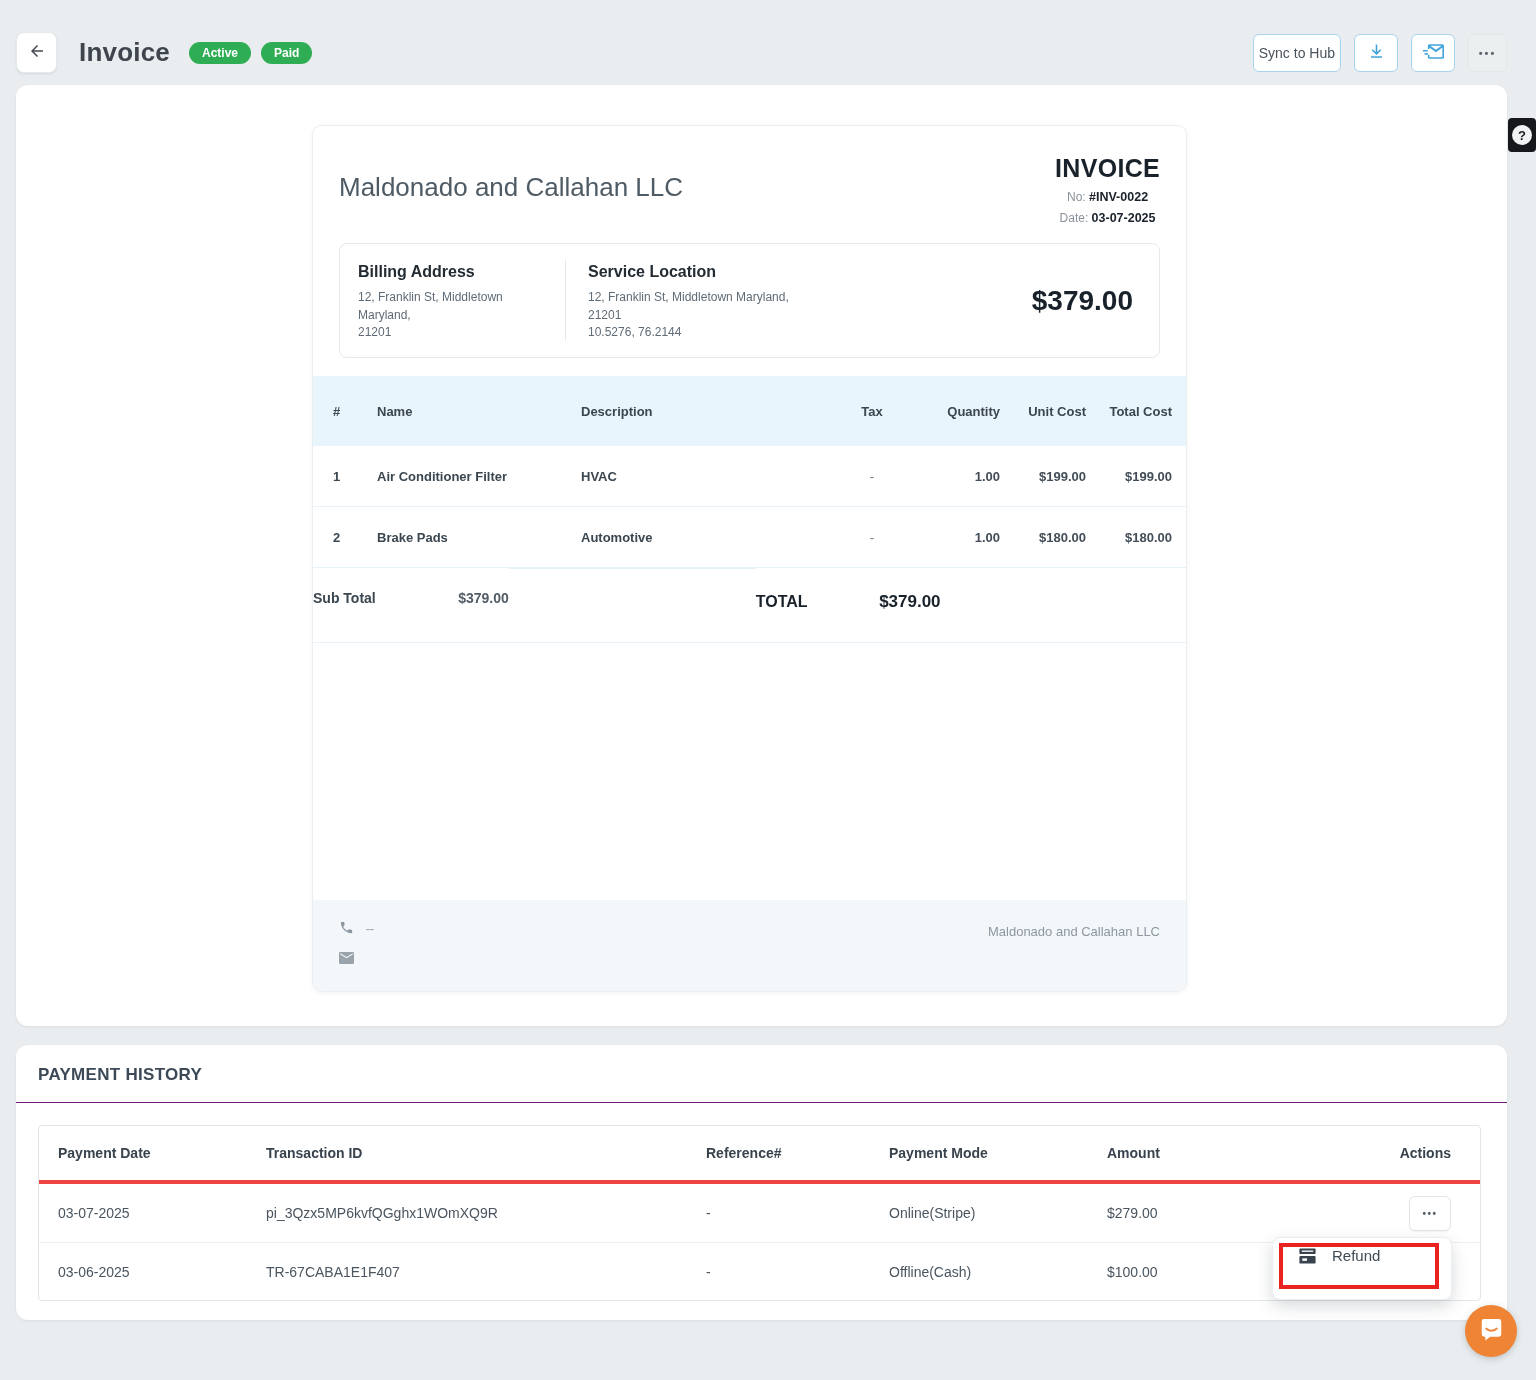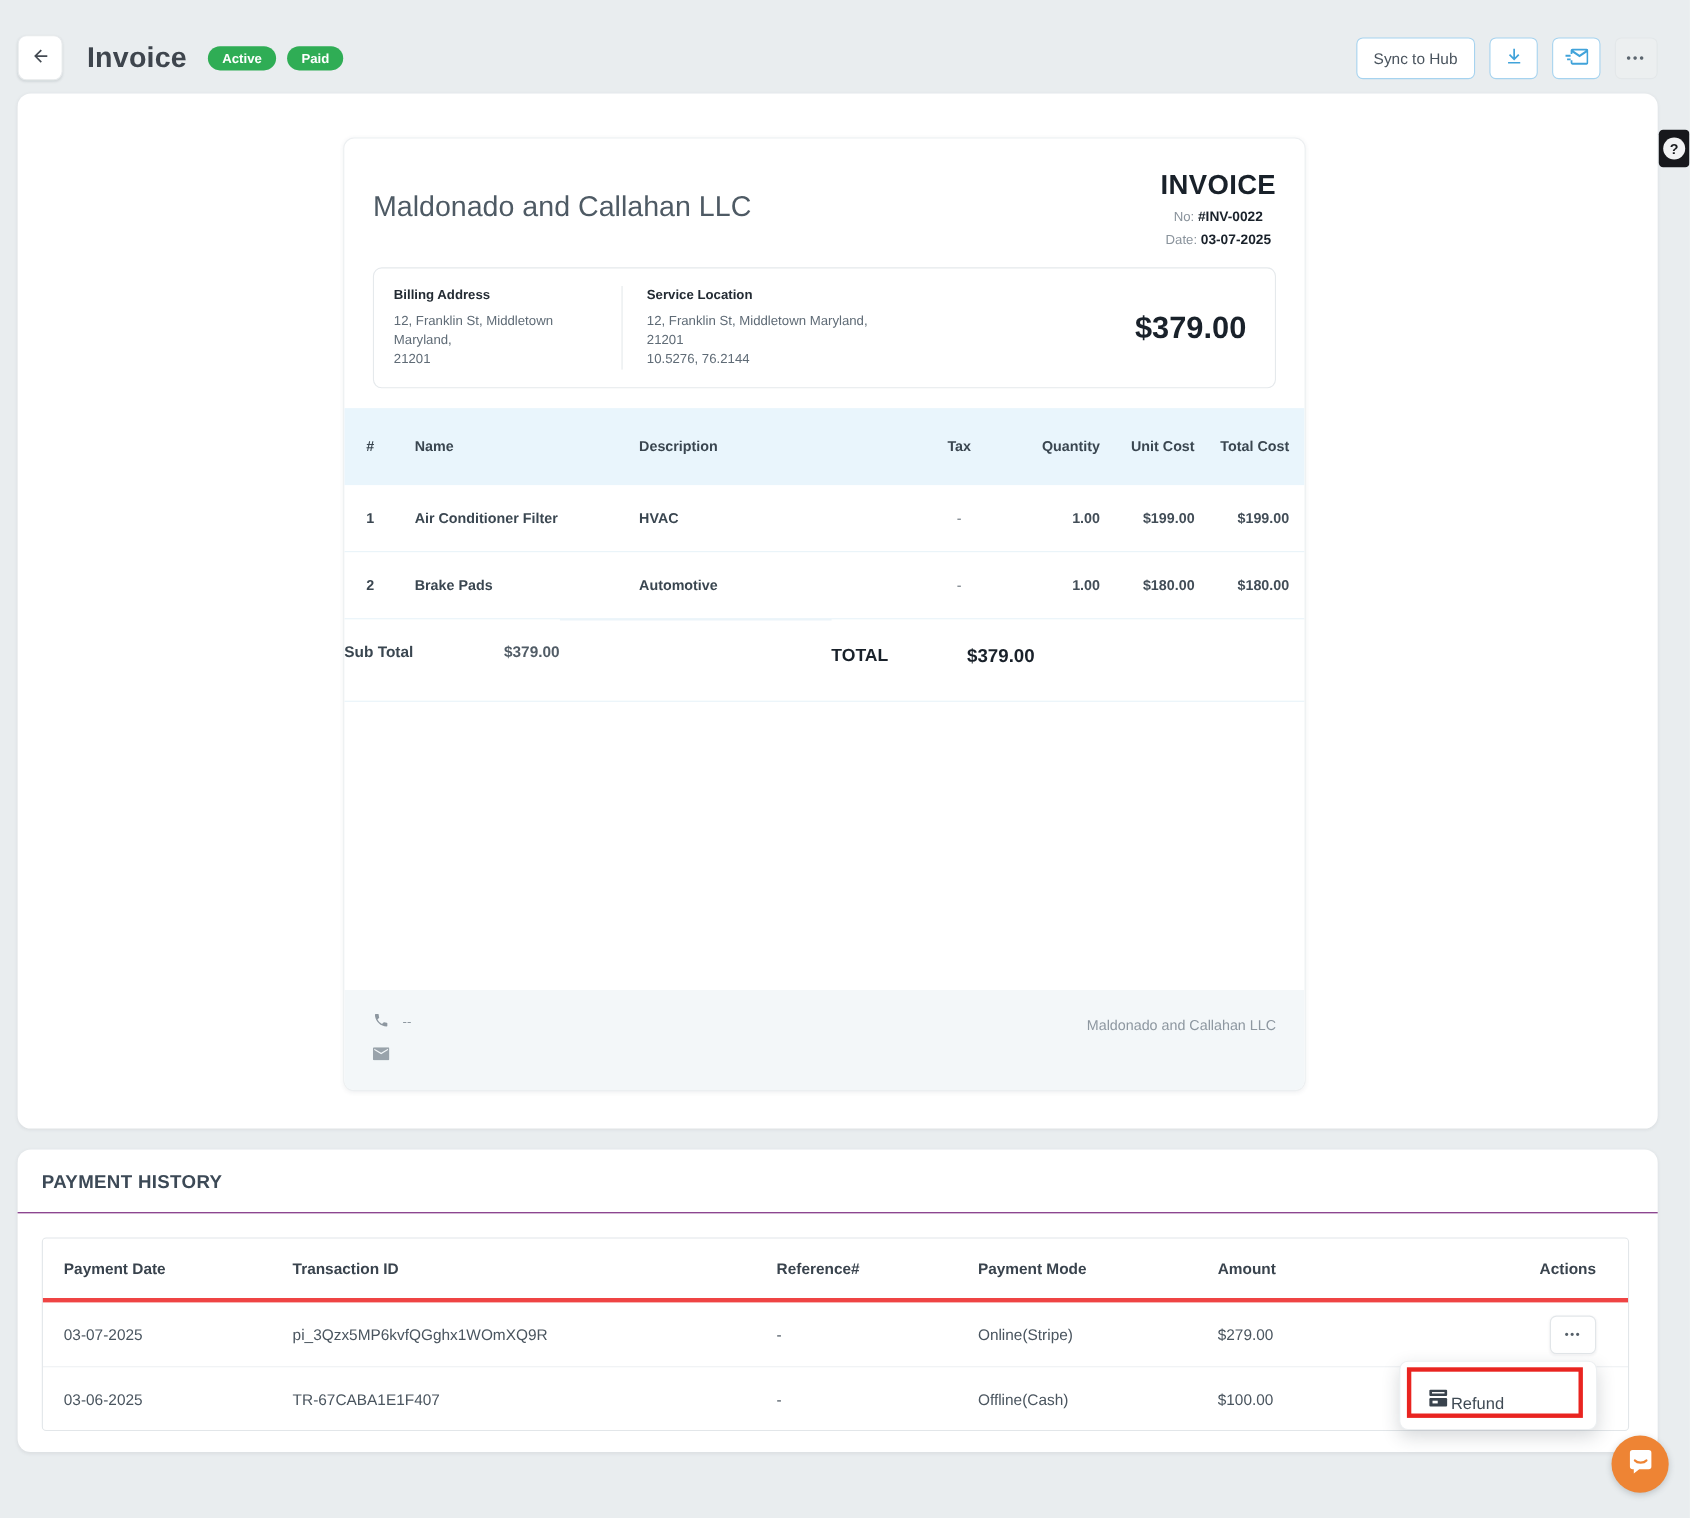--- a/index.html
+++ b/index.html
@@ -10,21 +10,21 @@
   
   .topbar { position:absolute; left:16px; top:32px; right:29px; height:41px; display:flex; align-items:center; }
   .back-btn { width:41px; height:41px; background:#fff; border:1px solid #e7eaec; border-radius:8px;
               display:flex; align-items:center; justify-content:center; cursor:pointer;
               box-shadow:0 1px 2px rgba(60,70,80,.12); }
   .page-title { font-size:26px; font-weight:700; color:#3e454d; margin-left:22px; letter-spacing:.2px; }
   .badge { display:inline-block; margin-left:10px; padding:4px 13px; border-radius:12px;
            font-size:12px; font-weight:700; color:#fff; background:#2fad55; }
   .badge.first { margin-left:19px; }
   .topbar-actions { margin-left:auto; display:flex; gap:13px; align-items:center; }
-  .btn-outline { height:38px; padding:0 15px; background:#fff; border:1px solid #a6d3ef; border-radius:6px;
+  .btn-outline { height:38px; padding:0 5px; background:#fff; border:1px solid #a6d3ef; border-radius:6px;
                  font-size:14px; color:#49535d; cursor:pointer; font-family:inherit; }
   .btn-icon { width:44px; height:38px; background:#fff; border:1px solid #a6d3ef; border-radius:6px;
               display:flex; align-items:center; justify-content:center; cursor:pointer; }
   .btn-more { width:39px; height:38px; background:#eceff0; border:1px solid #e3e7e9; border-radius:6px;
               display:flex; align-items:center; justify-content:center; cursor:pointer;
               color:#5c666f; font-size:11px; letter-spacing:2px; font-weight:700; }
 
   
   .main-card { position:absolute; left:16px; top:85px; width:1491px; height:941px; background:#fff;
                border-radius:12px; box-shadow:0 1px 3px rgba(60,70,80,.08); }
@@ -36,21 +36,21 @@
   .doc-head { display:flex; justify-content:space-between; padding:28px 26px 10px 26px; }
   .company-name { font-size:26px; font-weight:400; color:#4e5a64; margin-top:18px; }
   .doc-head-right { text-align:right; }
   .doc-title { font-size:25px; font-weight:800; color:#19212a; letter-spacing:.3px; }
   .doc-meta { font-size:12px; color:#8a939c; margin-top:7px;text-align:center; }
   .doc-meta b { color:#19212a; font-size:12.5px; }
 
   .address-box { margin:8px 26px 0 26px; border:1px solid #e5e9ec; border-radius:8px;
                  display:flex; padding:16px 18px; min-height:96px; }
   .addr-col { font-size:12px; color:#5f6b76; line-height:1.45; }
-  .addr-col .addr-title { font-size:12px; font-weight:700; color:#232b33; margin-bottom:6px; }
+  .addr-col .addr-title { font-size:16px; font-weight:700; color:#232b33; margin-bottom:6px; }
   .addr-col.billing { width:207px; padding-right:16px; }
   .addr-col.service { width:240px; padding-left:22px; border-left:1px solid #e5e9ec; }
   .addr-amount { flex:1; display:flex; align-items:center; justify-content:flex-end;
                  font-size:28px; font-weight:800; color:#19212a; padding-right:8px; }
 
   .items-table { margin-top:18px; }
   .items-head, .item-row { display:grid; grid-template-columns:44px 204px 1fr 80px 88px 86px 86px;
                            padding:0 14px 0 20px; align-items:center; }
   .items-head { background:#e9f5fc; min-height:70px; font-size:13px; font-weight:700; color:#3a4650; }
   .items-head .c-tax { text-align:center; }
@@ -100,21 +100,21 @@
   .ph-data + .ph-data { border-top:1px solid #eef1f3; }
   .ph-actions-cell { display:flex; justify-content:flex-end; }
   .actions-btn { width:42px; height:35px; background:#fff; border:1px solid #e2e6e9; border-radius:6px;
                  display:flex; align-items:center; justify-content:center; cursor:pointer; color:#555f68;
                  font-size:10px; letter-spacing:1.5px; font-weight:700; box-shadow:0 1px 2px rgba(60,70,80,.06); }
 
   
   .refund-popup { position:absolute; left:1272px; top:1237px; width:180px; height:63px; background:#fff;
                   border:1px solid #eceff1; border-radius:8px; box-shadow:0 6px 16px rgba(40,50,60,.18); }
   .refund-item { position:absolute; left:6px; top:5px; width:160px; height:46px; border:4px solid #e92420;
-                 display:flex; align-items:flex-end; gap:2px; padding-left:15px; cursor:pointer; background:#fff; }
+                 display:flex; align-items:flex-start; gap:15px; padding-left:15px; cursor:pointer; background:#fff; }
   .refund-label { font-size:15px; color:#3f4a54; }
 
   
   .chat-bubble { position:absolute; left:1465px; top:1305px; width:52px; height:52px; border-radius:50%;
                  background:#ee8434; display:flex; align-items:center; justify-content:center; cursor:pointer;
                  box-shadow:0 2px 6px rgba(60,70,80,.25); }
 </style>
 </head>
 <body>
 

